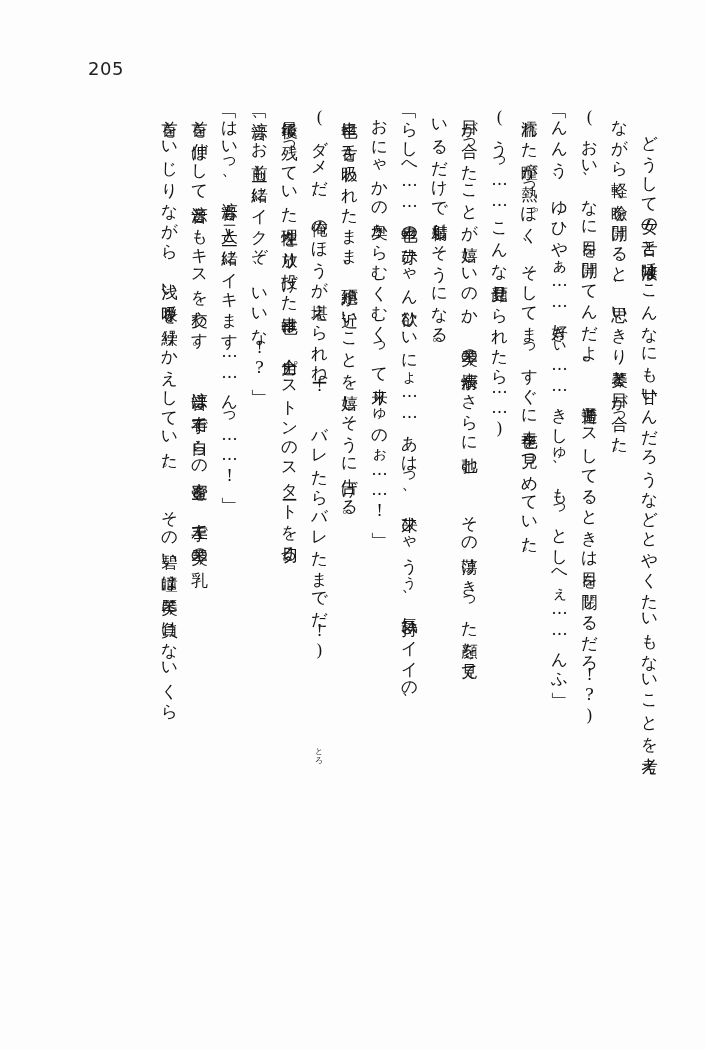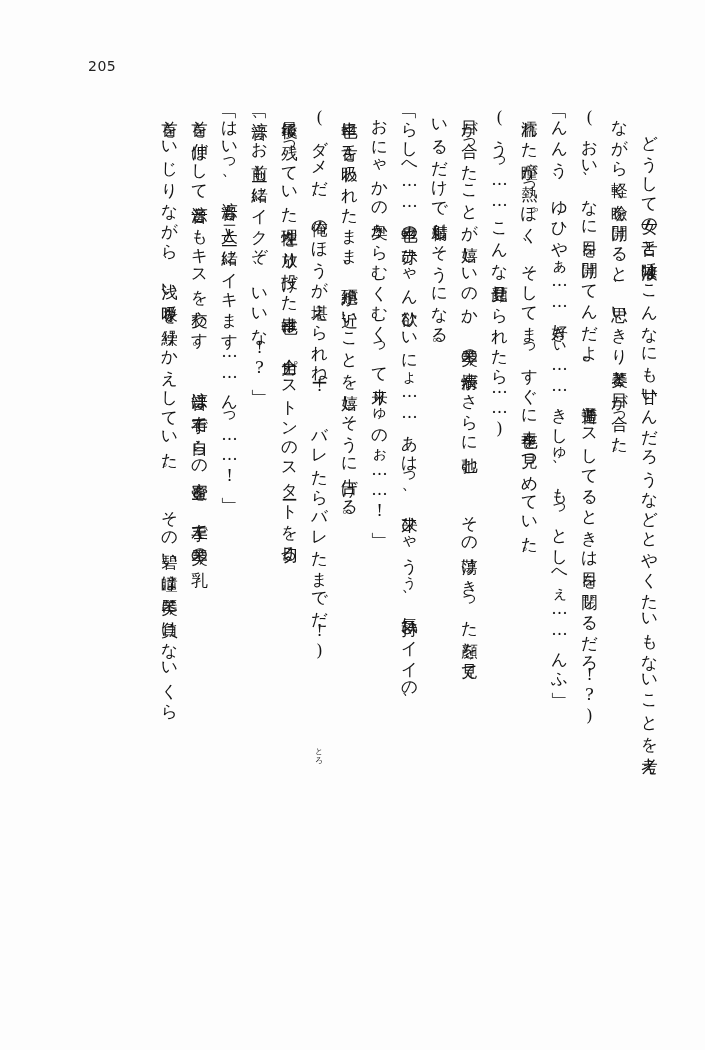--- a/index.html
+++ b/index.html
@@ -13,21 +13,21 @@
     height: 1050px;
     background: #fdfdfd;
     overflow: hidden;
     font-family: "DejaVu Serif", "Liberation Serif", serif;
     color: #1a1a1a;
   }
   .page-number {
     position: absolute;
     top: 58px;
     left: 88px;
-    font-size: 14px;
+    font-size: 18px;
     letter-spacing: 0.5px;
     color: #222;
     font-family: "DejaVu Sans", "Liberation Sans", sans-serif;
   }
   .text-block {
     position: absolute;
     top: 108px;
     left: 56px;
     right: 48px;
     height: 880px;

